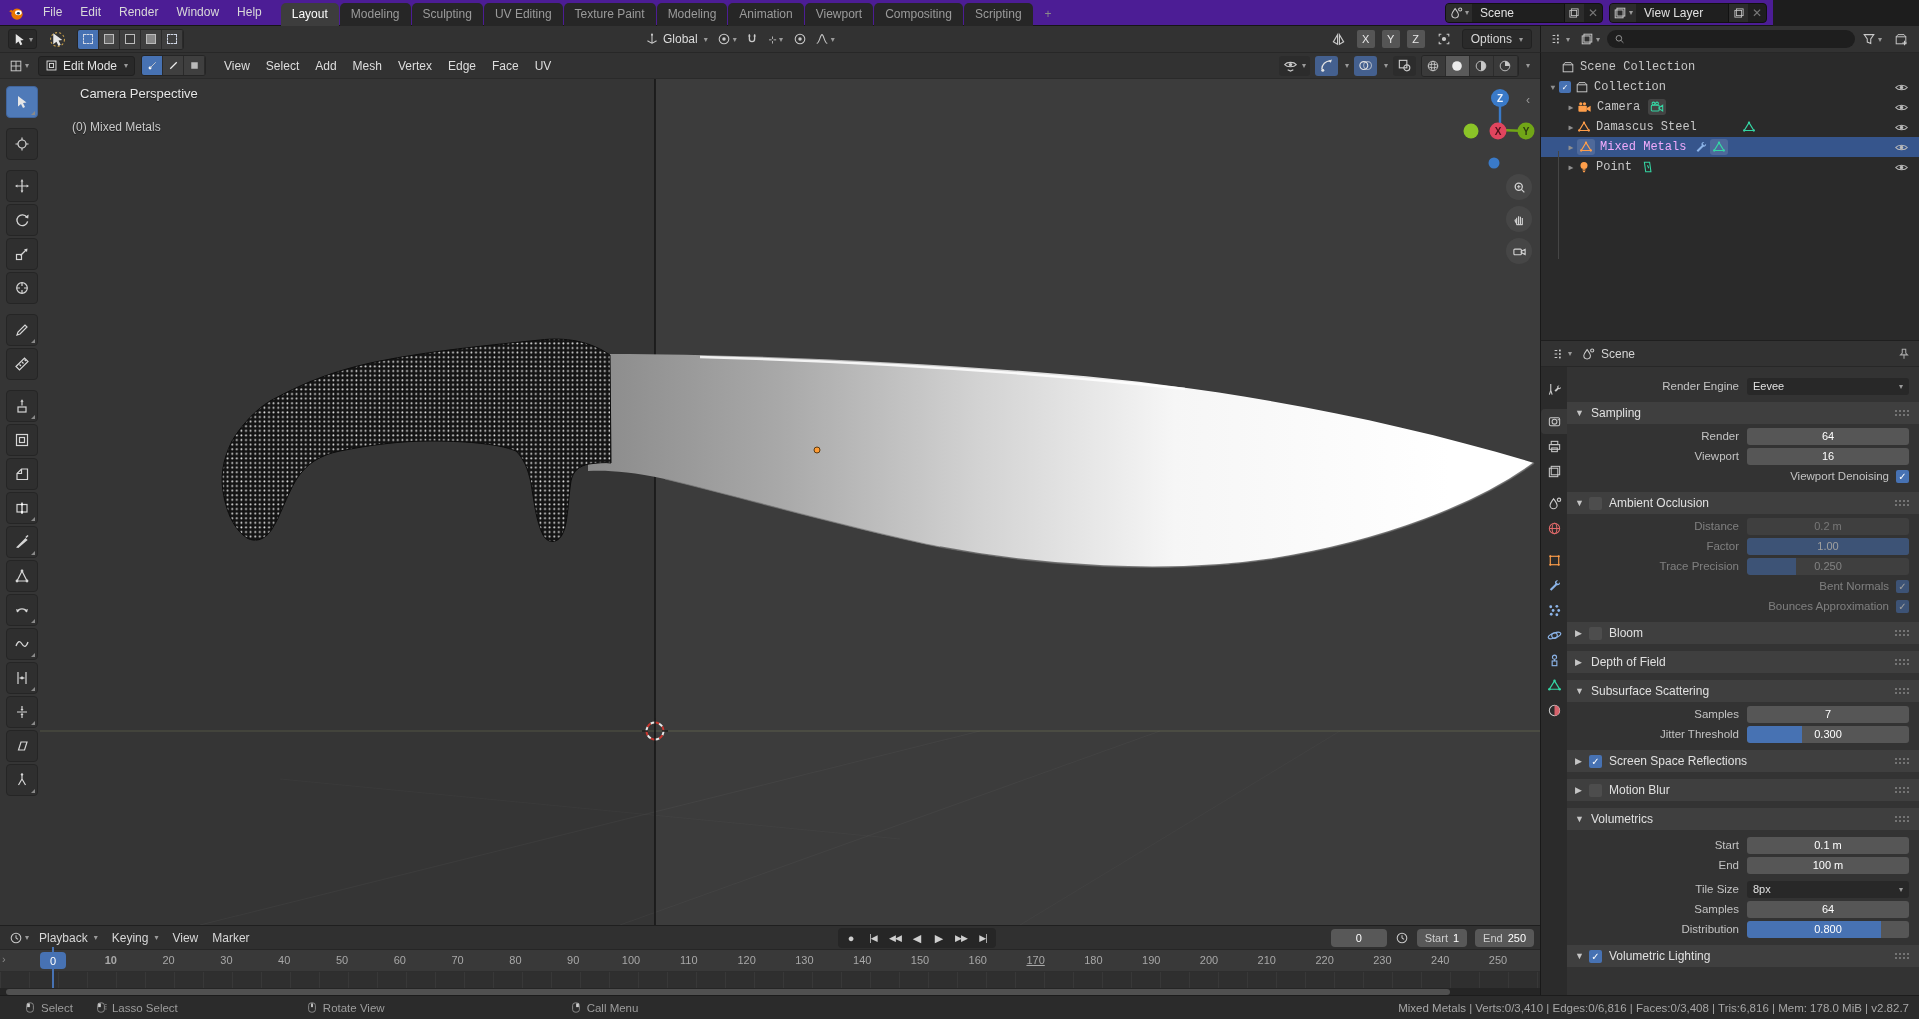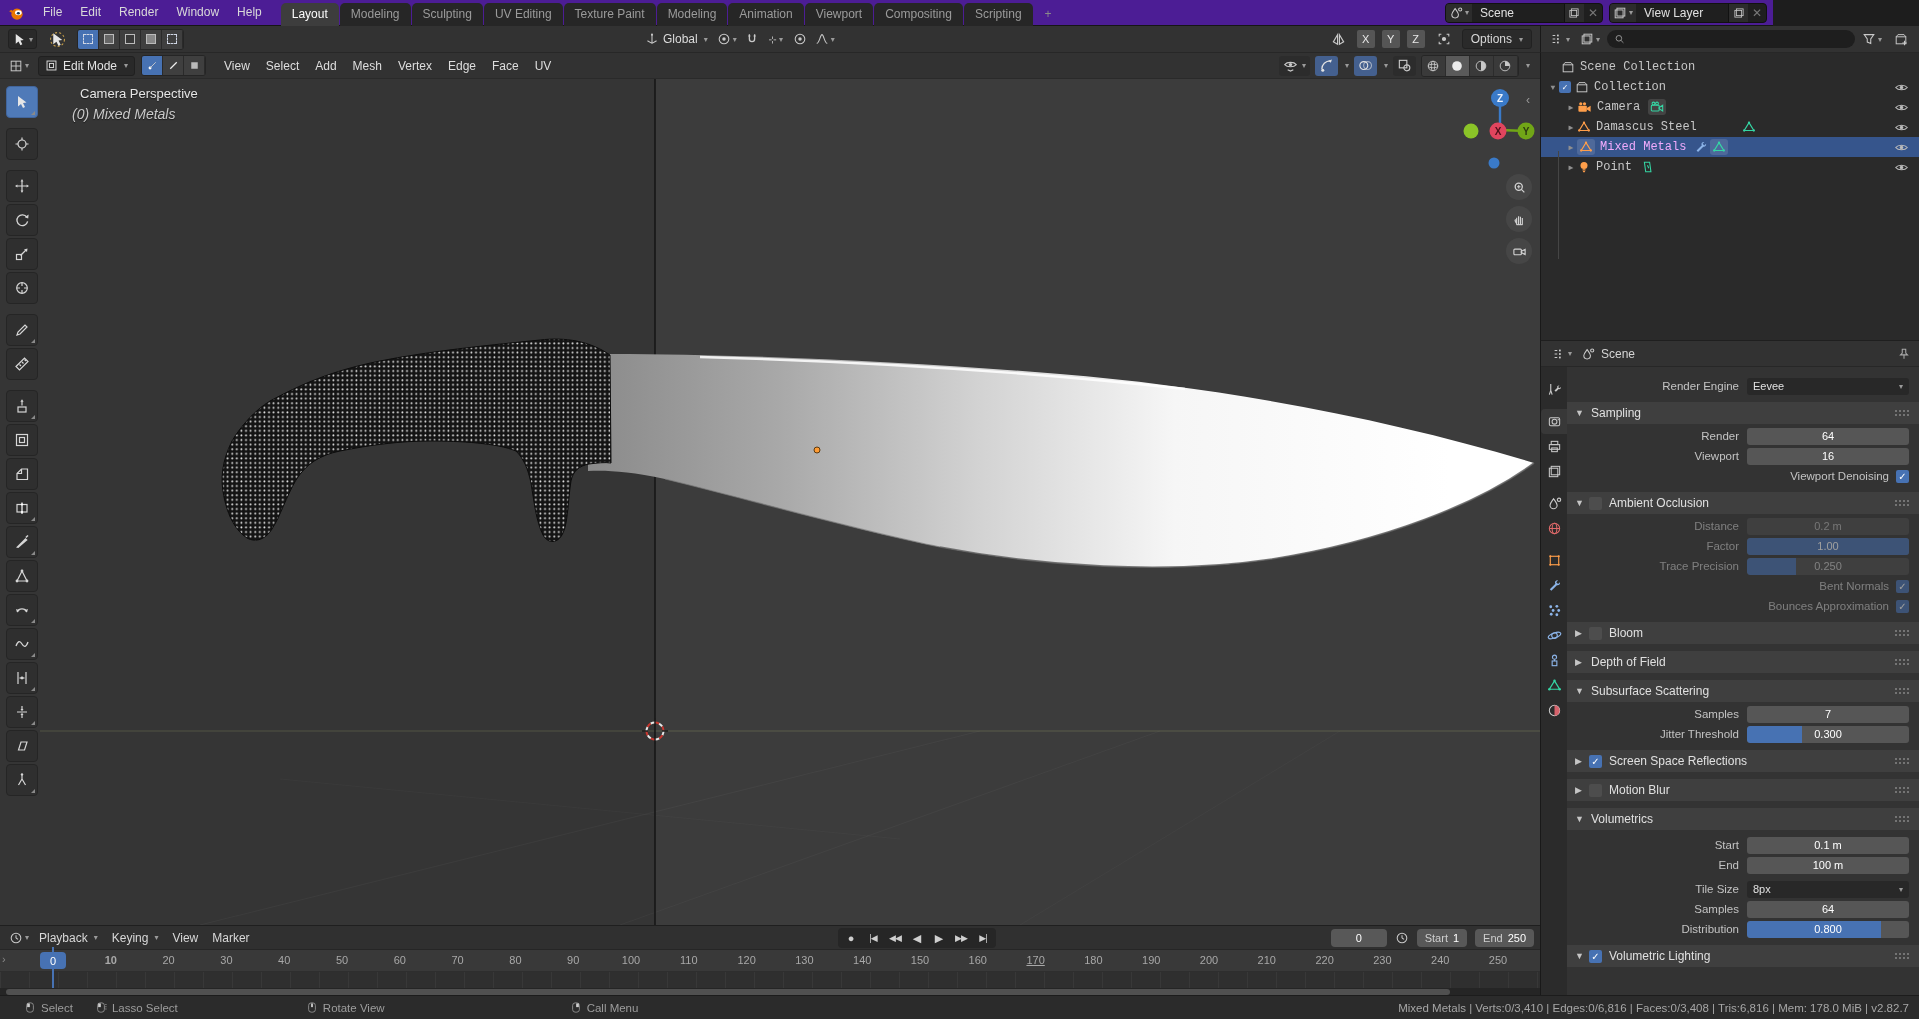--- a/index.html
+++ b/index.html
@@ -56,21 +56,21 @@
   .vp-right { margin-left:auto; display:flex; align-items:center; gap:5px; padding-right:4px; }
   .hbtn { height:20px; border-radius:3px; display:flex; align-items:center; padding:0 4px; gap:2px; background:#2c2c2c; }
   .hbtn.blue { background:#44608f; }
   .shadeseg { display:flex; border-radius:3px; overflow:hidden; border:1px solid #252525; }
   .shadeseg .cell { width:24px; height:20px; background:#3a3a3a; display:flex; align-items:center; justify-content:center; border-right:1px solid #2c2c2c; }
   .shadeseg .cell.on { background:#5a5a5a; }
 
   
   .viewport { position:absolute; left:0; top:79px; width:1540px; height:846px; background:#3c3c3c; overflow:hidden; }
   .vp-overlay-1 { position:absolute; left:80px; top:7px; font-size:13px; color:#e6e6e6; text-shadow:0 1px 1px rgba(0,0,0,.5); }
-  .vp-overlay-2 { position:absolute; left:72px; top:27px; font-size:14px; color:#c9c9c9; text-shadow:0 1px 1px rgba(0,0,0,.5);font-style:italic; }
+  .vp-overlay-2 { position:absolute; left:72px; top:41px; font-size:12px; color:#c9c9c9; text-shadow:0 1px 1px rgba(0,0,0,.5); }
 
   
   .vtoolbar { position:absolute; left:6px; top:7px; width:34px; display:flex; flex-direction:column; gap:2px; }
   .tool { width:32px; height:32px; background:#2f2f2f; border:1px solid #252525; border-radius:4px;
           display:flex; align-items:center; justify-content:center; position:relative; }
   .tool.active { background:#4f7ab8; border-color:#41659c; }
   .tool.gap { margin-top:8px; }
   .tool.sub::after { content:""; position:absolute; right:2px; bottom:2px; border-left:4px solid transparent; border-bottom:4px solid #8a8a8a; }
 
   

